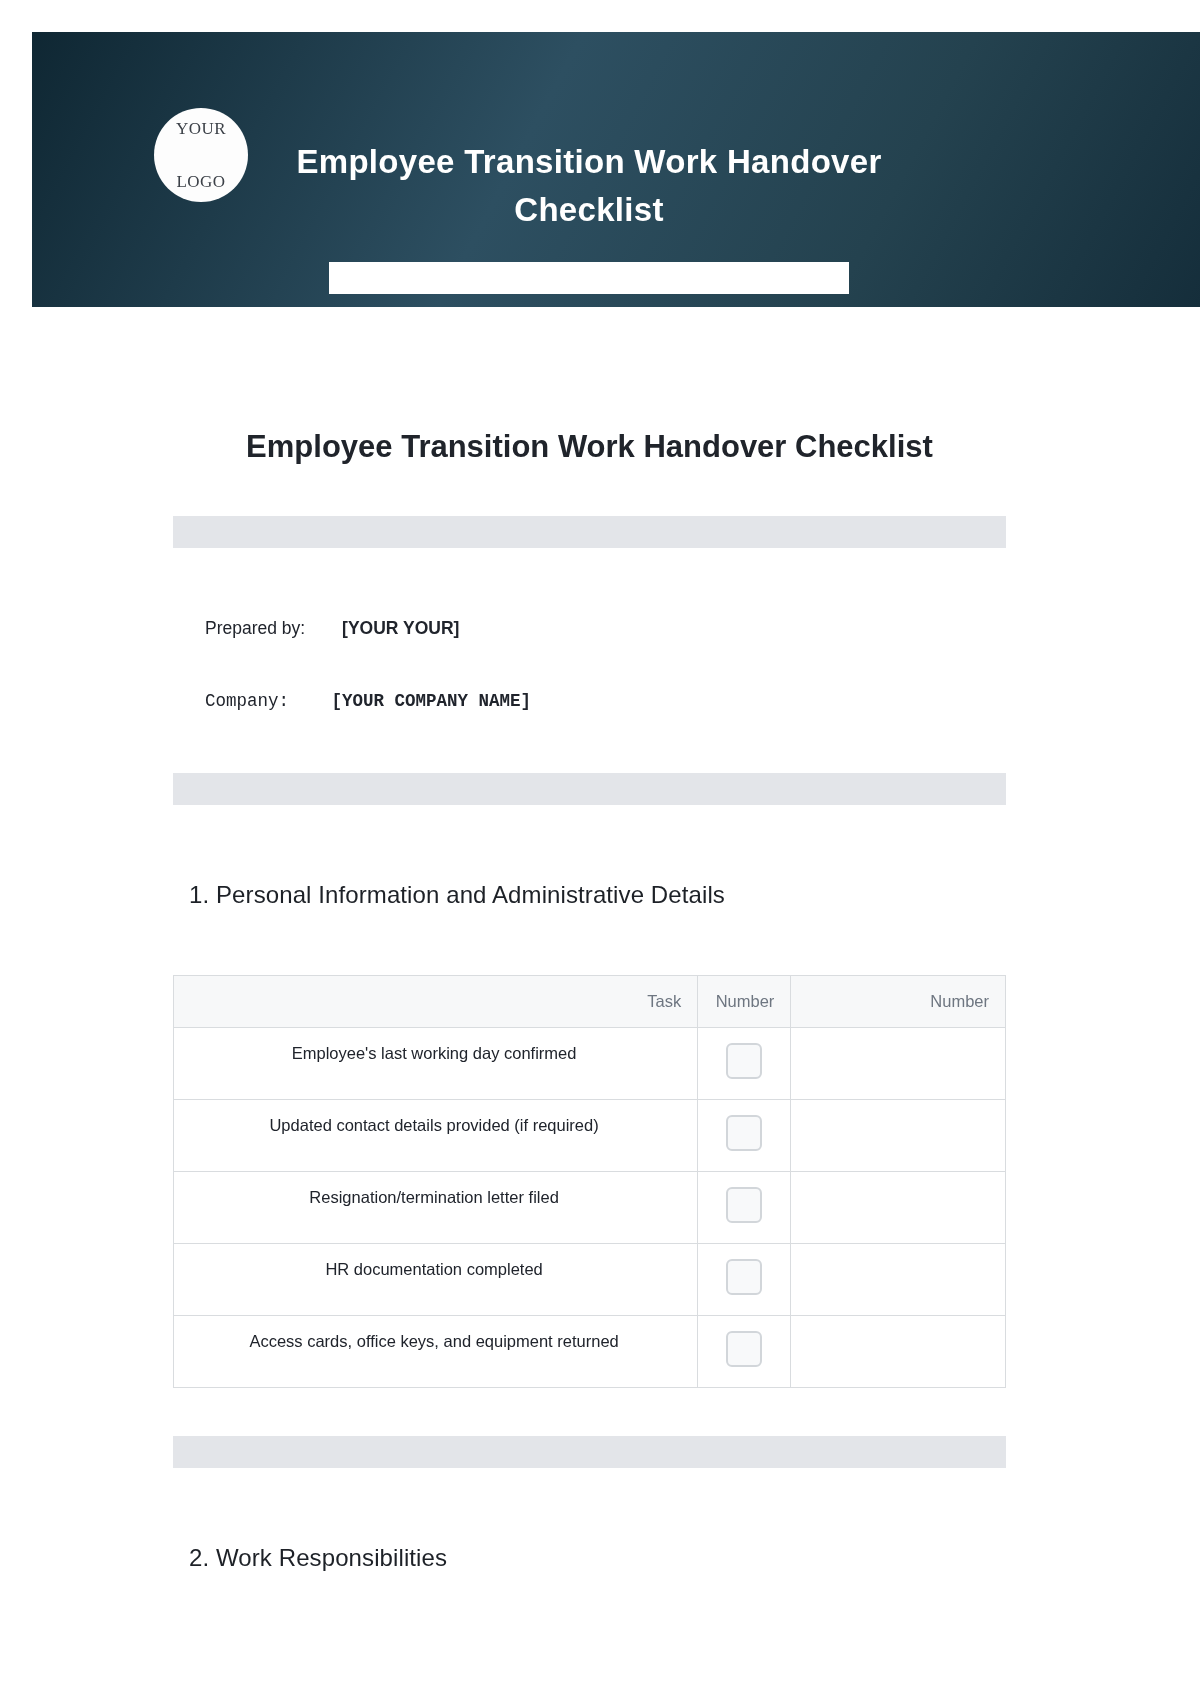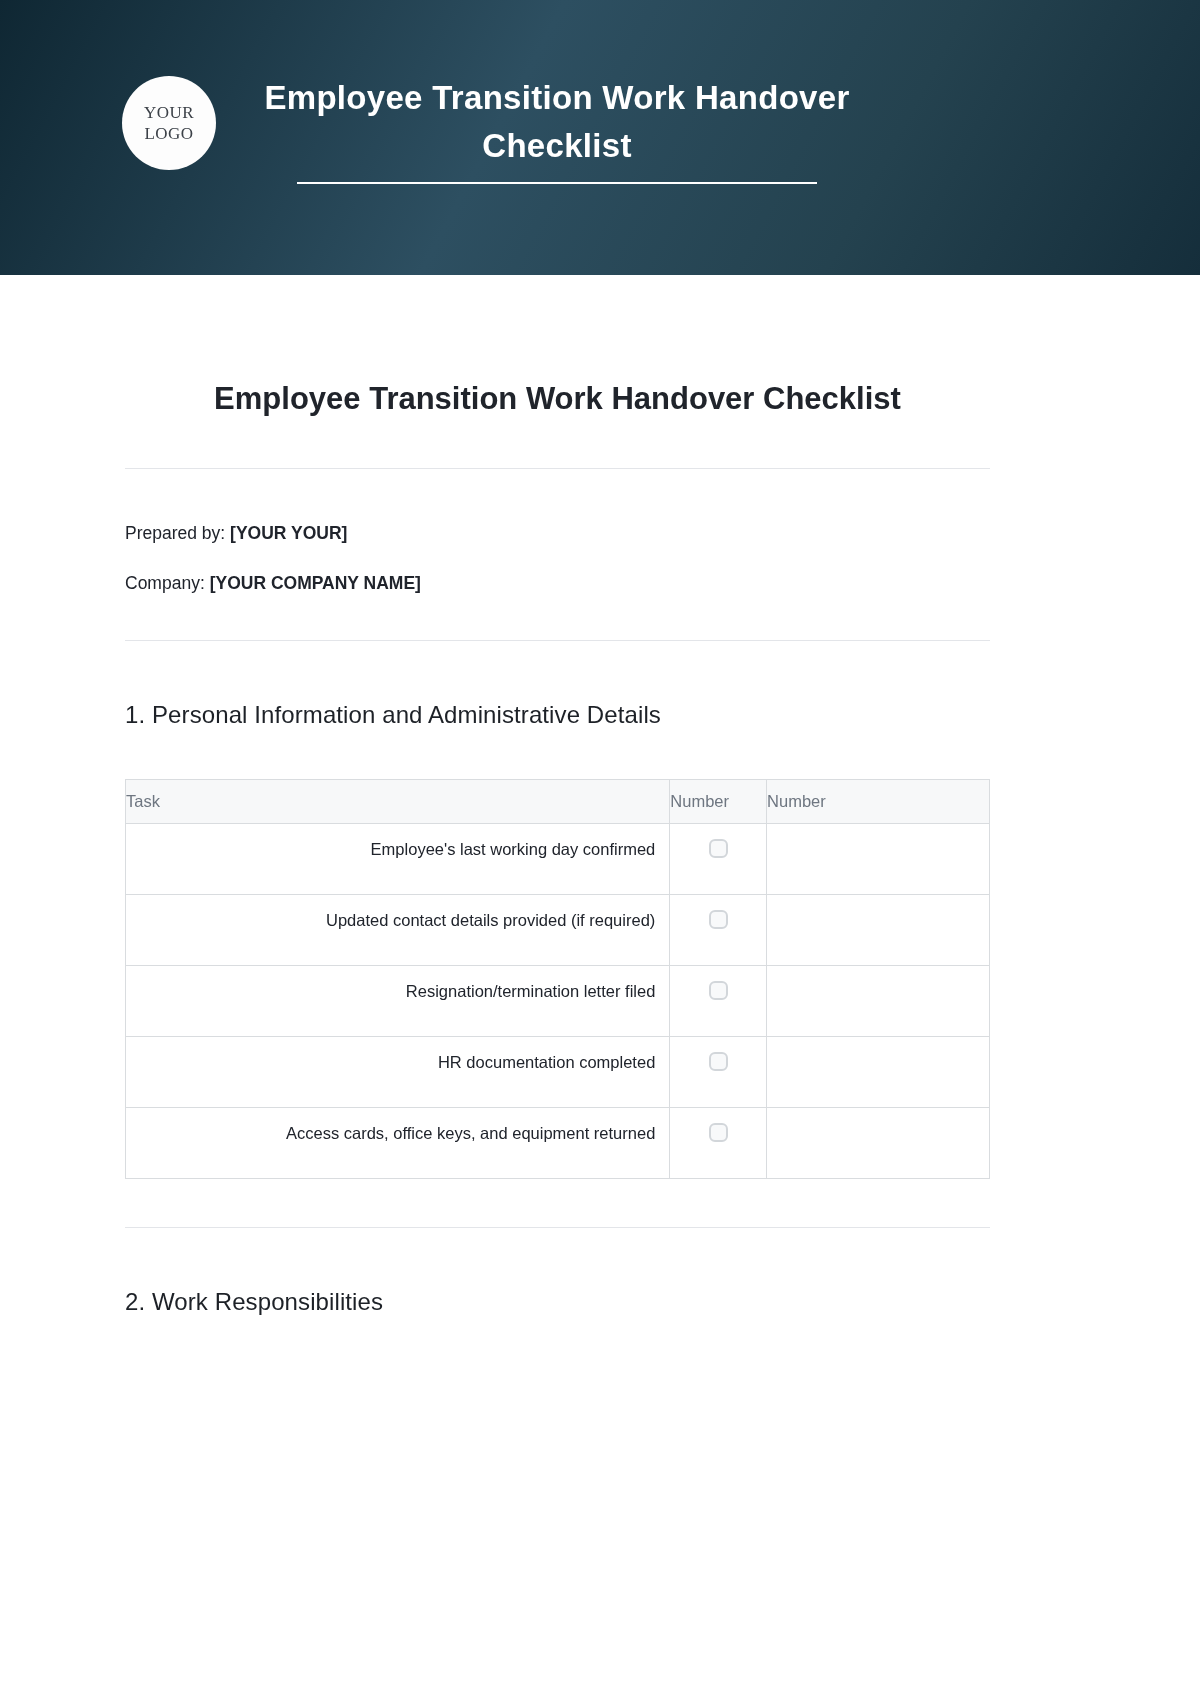--- a/index.html
+++ b/index.html
@@ -1,15 +1,15 @@
 <!DOCTYPE html>
 <html><head>
 <meta charset="utf-8">
 <style>
-  * { box-sizing: border-box; margin: 0; padding: 0; }
+  * { box-sizing: border-box; margin: 0; padding: 16px; }
   html, body { background: #ffffff; }
   body {
     width: 1200px;
     height: 1696px;
     font-family: "Liberation Sans", sans-serif;
     position: relative;
     overflow: hidden;
   }
 
   
@@ -89,21 +89,21 @@
   }
   .divider-1 { margin-top: 48px; }
   .divider-2 { margin-top: 46px; }
   .divider-3 { margin-top: 48px; }
 
   .meta-line {
     font-size: 17.5px;
     color: #20242c;
   }
   .meta-prepared { margin-top: 54px; }
-  .meta-company { margin-top: 29px; }
+  .meta-company { margin-top: 20px; font-family: Liberation Mono, monospace; }
   .meta-line .value { font-weight: bold; }
 
   .section-heading {
     margin-top: 60px;
     font-size: 24px;
     font-weight: normal;
     color: #1d2127;
     letter-spacing: 0.1px;
   }
 
@@ -116,31 +116,31 @@
   }
   .checklist th, .checklist td {
     border: 1px solid #d9dcdf;
   }
   .checklist th {
     background: #f7f8f9;
     font-weight: normal;
     color: #6e7681;
     font-size: 16.5px;
     height: 44px;
-    text-align: left;
+    text-align: right;
   }
   .checklist td {
     height: 71px;
     vertical-align: top;
   }
   .checklist td.task-cell {
     font-size: 16.5px;
     color: #20242c;
     padding: 16px 14px 0 11px;
-    text-align: right;
+    text-align: center;
   }
   .checklist td.status-cell {
     text-align: center;
     padding-top: 15px;
   }
   .checkbox {
     display: inline-block;
     width: 19px;
     height: 19px;
     border: 2px solid #d2d6da;

